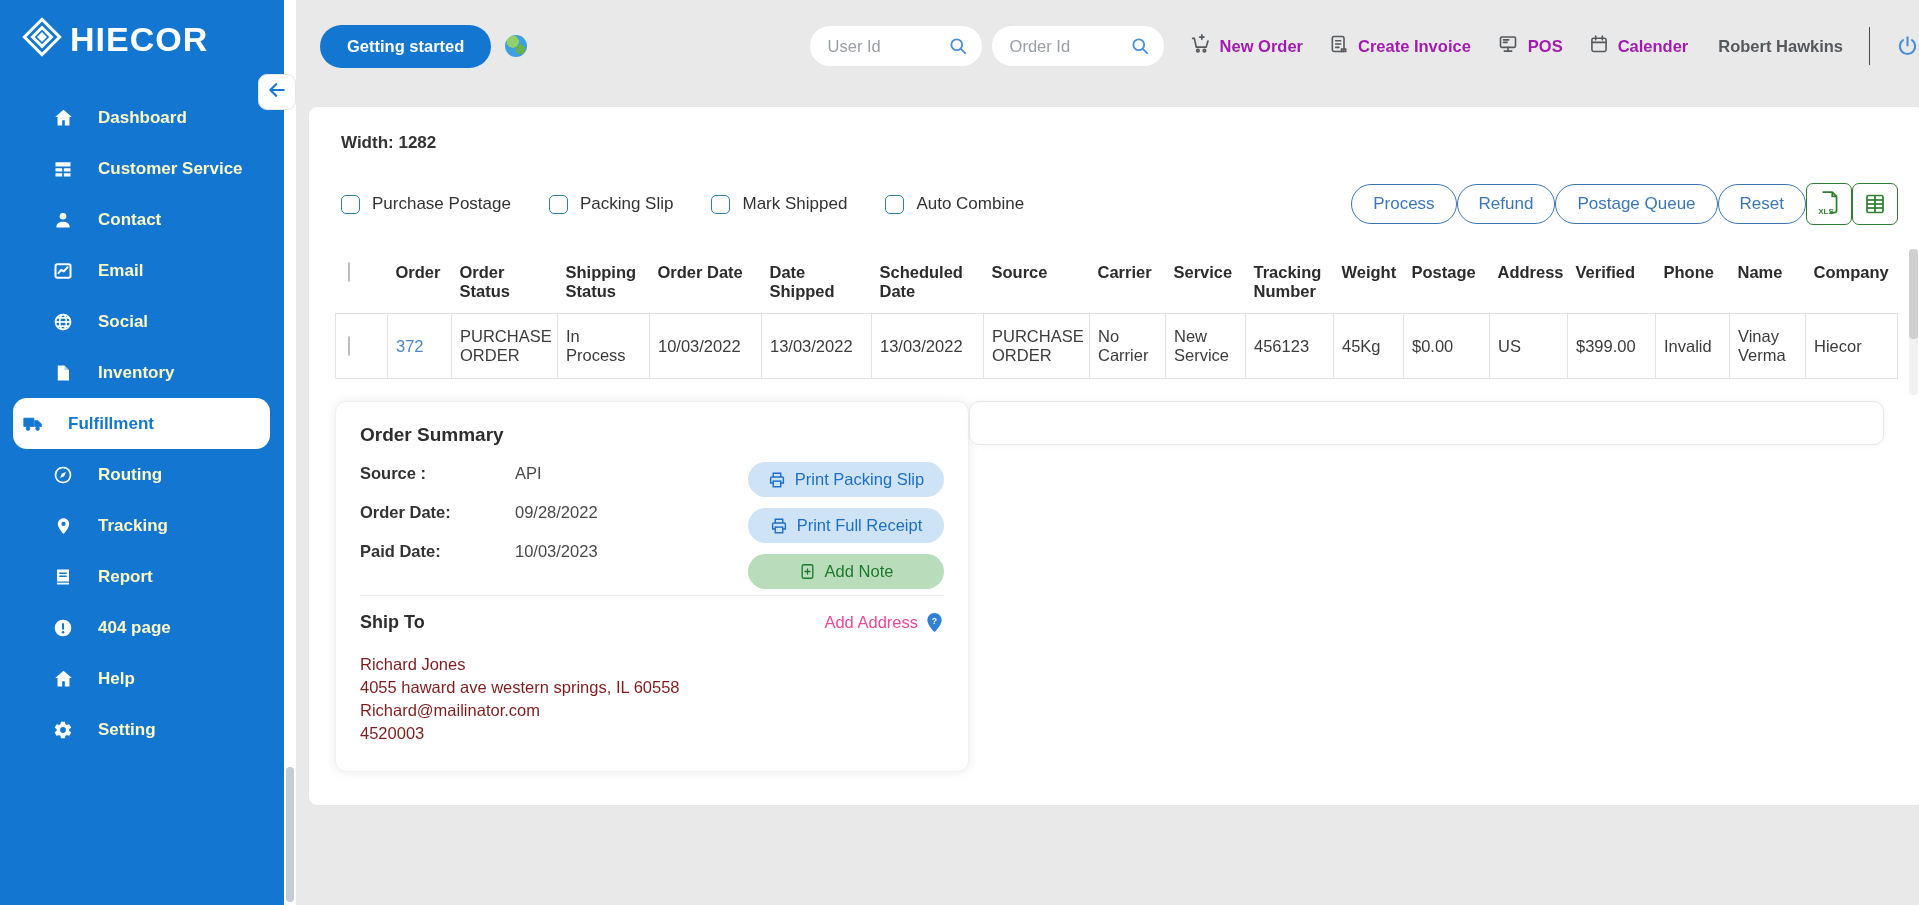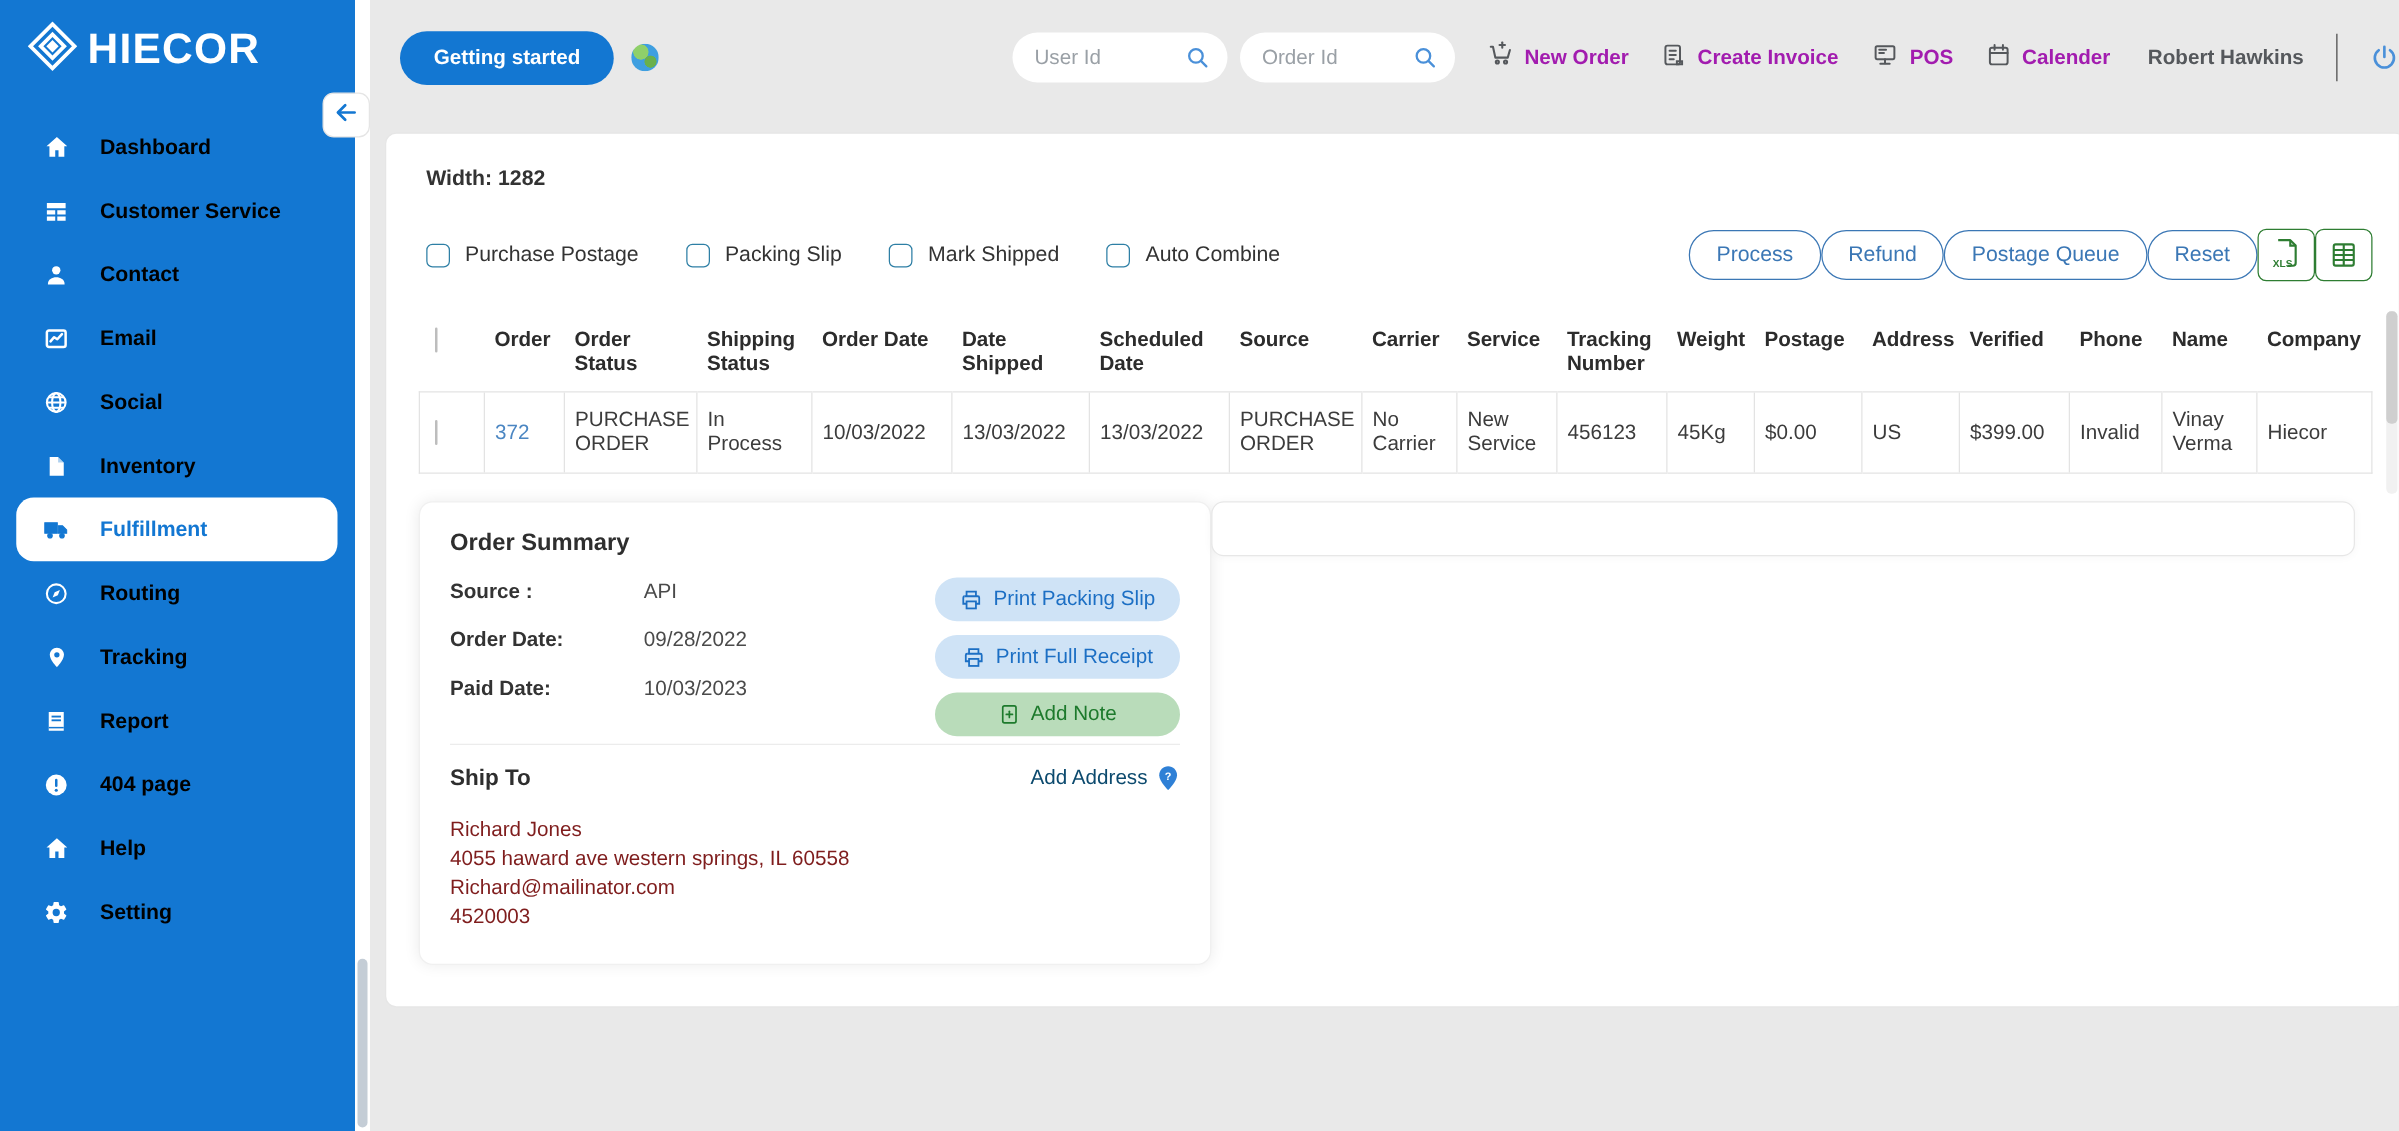--- a/index.html
+++ b/index.html
@@ -9,24 +9,24 @@
   .app { display:flex; height:905px; }
 
   
   .sidebar { width:284px; flex-shrink:0; background:#1377d2; position:relative; }
   .logo { height:78px; display:flex; align-items:center; gap:8px; padding-left:22px; cursor:pointer; }
   .logo-text { color:#fff; font-size:34px; font-weight:700; letter-spacing:1px; }
   .collapse-btn { position:absolute; top:74px; right:-12px; width:38px; height:36px; background:#fff;
     border:1px solid #e5e5e5; border-radius:9px; display:flex; align-items:center; justify-content:center;
     cursor:pointer; z-index:5; }
   .side-menu { margin-top:14px; }
-  .side-item { height:51px; display:flex; align-items:center; gap:24px; padding-left:34px;
-    color:#000000; font-size:17px; font-weight:600; cursor:pointer; }
+  .side-item { height:51px; display:flex; align-items:center; gap:24px; padding-left:52px;
+    color:#fef9c3; font-size:17px; font-weight:600; cursor:pointer; }
   .side-item .sicon { width:22px; display:flex; justify-content:center; }
-  .side-item.active { background:#fff; color:#1377d2; border-radius:14px; margin:0 14px 0 13px; padding-left:21px; }
+  .side-item.active { background:#fff; color:#1377d2; border-radius:14px; margin:0 14px 0 13px; padding-left:9px; }
   .side-item.active svg * { fill:#1377d2; stroke:#1377d2; }
   .scroll-strip { width:12px; flex-shrink:0; background:#fff; position:relative; }
   .scroll-thumb { position:absolute; bottom:3px; left:2px; width:8px; height:135px; background:#c4cdd6; border-radius:4px; cursor:pointer; }
 
   
   .main { flex:1; display:flex; flex-direction:column; background:#e9e9e9; }
 
   
   .topbar { height:92px; display:flex; align-items:center; padding:0 26px 0 24px; }
   .btn-getting { background:#1377d2; color:#fff; border:none; border-radius:23px; padding:12px 27px;
@@ -89,21 +89,21 @@
   .field-label { width:155px; font-size:16.5px; font-weight:600; color:#333; }
   .field-value { font-size:16.5px; color:#4a4a4a; }
   .actions { width:196px; display:flex; flex-direction:column; gap:11px; margin-top:-2px; }
   .act-btn { height:35px; border:none; border-radius:18px; font-size:16.5px; font-family:inherit;
     display:flex; align-items:center; justify-content:center; gap:9px; cursor:pointer; }
   .act-blue { background:#cfe3f6; color:#1c6fc4; }
   .act-green { background:#b9dcba; color:#1d7a2c; }
   .summary-divider { border-top:1px solid #ececec; margin:6px 0 16px 0; }
   .shipto-row { display:flex; align-items:center; justify-content:space-between; }
   .shipto-title { font-size:18px; font-weight:700; color:#2e2e2e; }
-  .add-address { display:flex; align-items:center; gap:7px; color:#0c4a6e; font-size:16.5px; cursor:pointer; }
+  .add-address { display:flex; align-items:center; gap:7px; color:#ec4899; font-size:16.5px; cursor:pointer; }
   .address-block { margin-top:20px; font-size:16.5px; color:#7f1d1d; line-height:23px; }
   .empty-panel { flex:1; height:44px; border:1px solid #e7e7e7; border-radius:10px; background:#fff;
     box-shadow:0 0 8px rgba(0,0,0,0.04); margin-right:14px; }
 </style>
 </head>
 <body>
 
 <div class="app">
 
   <nav class="sidebar">

